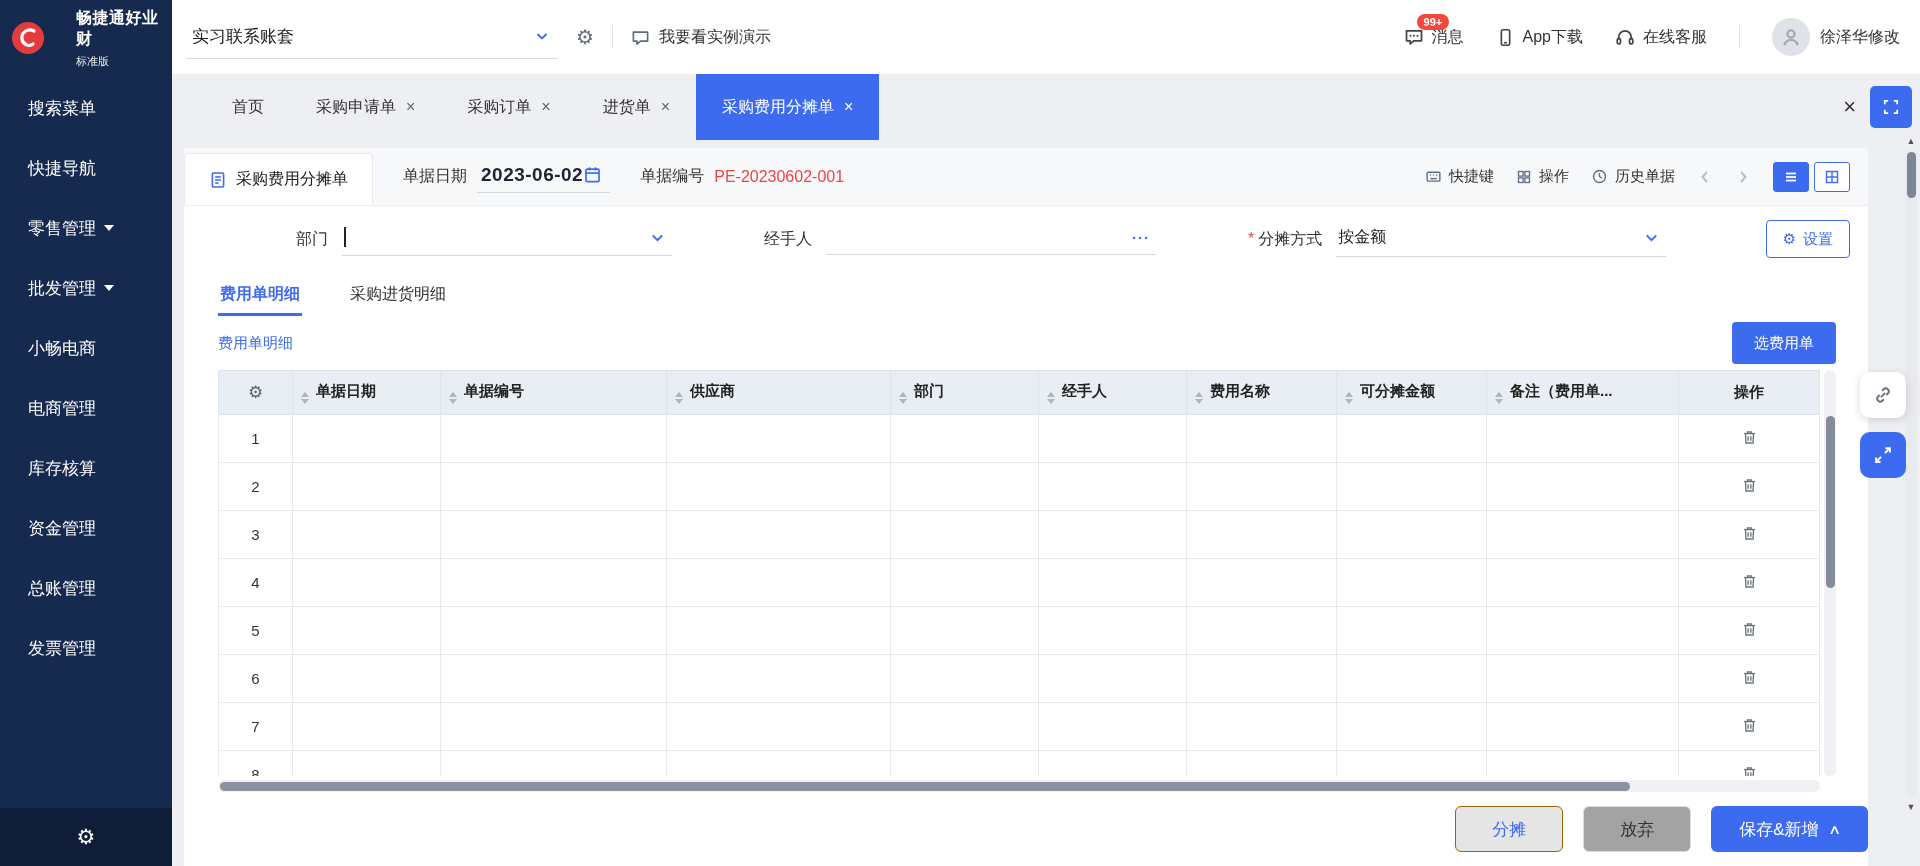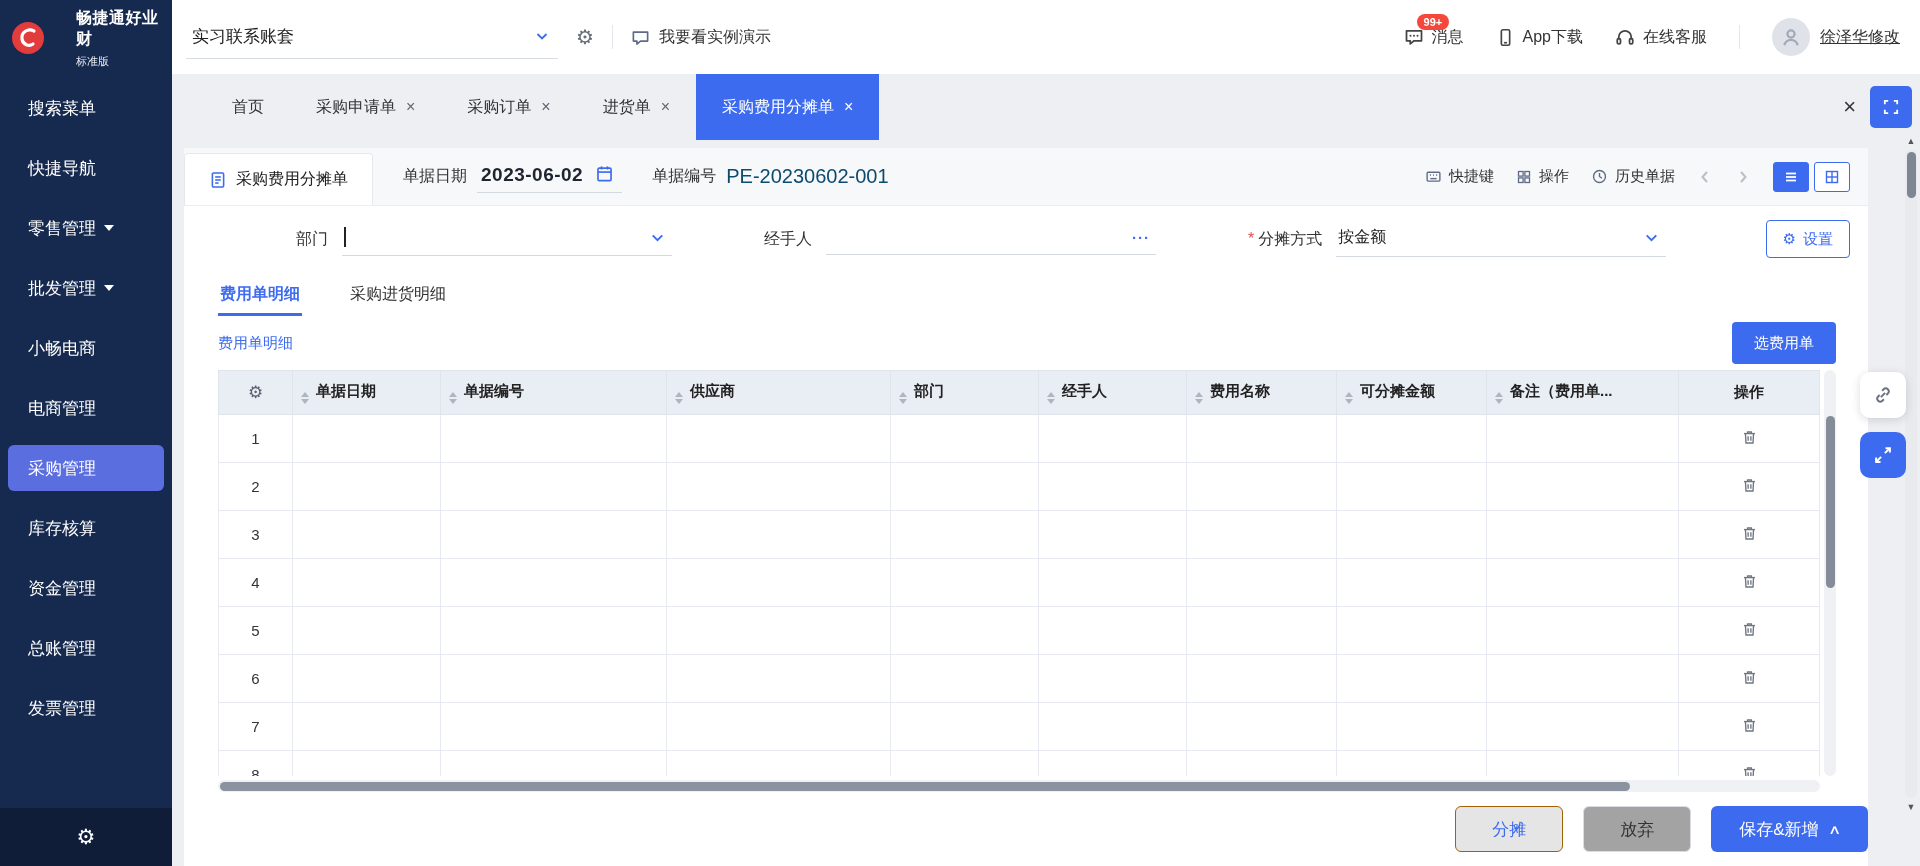--- a/index.html
+++ b/index.html
@@ -26,21 +26,21 @@
 
   
   .topbar { height:74px; background:#fff; display:flex; align-items:center; padding:0 20px 0 14px; gap:18px; }
   .account-select { width:372px; display:flex; justify-content:space-between; align-items:center; border-bottom:1px solid #d8dce3; padding:9px 8px 10px 6px; font-size:17px; color:#222; cursor:pointer; }
   .icon-btn { background:none; border:none; color:#676e7a; font-size:20px; cursor:pointer; display:flex; align-items:center; }
   .top-divider { width:1px; height:24px; background:#e4e6eb; }
   .demo { display:flex; align-items:center; gap:9px; font-size:16px; color:#333; cursor:pointer; }
   .top-right { margin-left:auto; display:flex; align-items:center; gap:32px;text-align:right; }
   .top-item { display:flex; align-items:center; gap:8px; font-size:16px; color:#333; position:relative; cursor:pointer; }
   .badge { position:absolute; top:-13px; left:13px; background:var(--badge-red,#f5483c); color:#fff; font-size:11px; font-weight:bold; padding:2px 7px; border-radius:10px; line-height:1.1; }
-  .user { display:flex; align-items:center; gap:10px; cursor:pointer;text-decoration:underline; }
+  .user { display:flex; align-items:center; gap:10px; cursor:pointer; }
   .avatar { width:38px; height:38px; border-radius:50%; background:#dfe3e9; display:flex; align-items:center; justify-content:center; color:#a2aab6; overflow:hidden; }
   .user-name { font-size:16px; }
 
   
   .tabbar { height:66px; background:#edeff3; display:flex; align-items:stretch; padding-left:34px; position:relative; flex-shrink:0; }
   .tab { display:flex; align-items:center; gap:10px; padding:0 26px; font-size:16px; color:#333; cursor:pointer; white-space:nowrap; }
   .tab .x { font-size:16px; color:#5f6672; line-height:1; }
   .tab.active { background:var(--accent,#3d6bf0); color:#fff; }
   .tab.active .x { color:#fff; }
   .tabbar-close { position:absolute; right:64px; top:50%; transform:translateY(-50%); font-size:22px; color:#333; cursor:pointer; }
@@ -48,23 +48,23 @@
 
   
   .content-outer { flex:1; background:#edeff3; padding:8px 52px 0 12px; min-height:0; }
   .card { background:#fff; height:100%; display:flex; flex-direction:column; overflow:hidden; }
 
   
   .doc-header { height:58px; background:#f7f8fa; border-bottom:1px solid #ebedf0; display:flex; align-items:center; padding-right:18px; gap:30px; flex-shrink:0; }
   .doc-title-tab { align-self:flex-end; height:52px; background:#fff; border:1px solid #e6e8ee; border-bottom:none; border-radius:4px 4px 0 0; display:flex; align-items:center; gap:9px; padding:0 24px; font-size:16px; color:#222; cursor:pointer; }
   .doc-field { display:flex; align-items:center; gap:10px; }
   .lbl { font-size:16px; color:#333; }
-  .date-box { display:flex; align-items:flex-start; gap:12px; border-bottom:1px solid #d4d8e0; padding:3px 8px 6px 4px; cursor:pointer; }
+  .date-box { display:flex; align-items:center; gap:0; border-bottom:1px solid #d4d8e0; padding:3px 8px 6px 4px; cursor:pointer; }
   .date-value { font-size:19px; font-weight:bold; color:#1e2430; letter-spacing:.5px; }
-  .doc-number { font-size:20px; color:#0c4a6e; }
+  .doc-number { font-size:16px; color:#ef4444; }
   .hdr-right { margin-left:auto; display:flex; align-items:center; gap:22px; }
   .hdr-action { display:flex; align-items:center; gap:7px; font-size:15px; color:#333; cursor:pointer; }
   .hdr-action svg, .demo svg { color:#5f6b85; }
   .nav-arrow { color:#b9bec7; cursor:pointer; display:flex; }
   .view-toggle { display:flex; gap:5px; }
   .vt { width:36px; height:30px; border:1px solid var(--accent,#3d6bf0); border-radius:3px; display:flex; align-items:center; justify-content:center; background:#fff; color:var(--accent,#3d6bf0); cursor:pointer; }
   .vt.active { background:var(--accent,#3d6bf0); color:#fff; }
 
   
   .form-row { display:flex; align-items:center; padding:14px 18px 14px 112px; height:66px; flex-shrink:0; }
@@ -158,23 +158,20 @@
       <div class="menu-item">
           <span>批发管理</span>
           <span class="tri-down"></span>
         </div>
       <div class="menu-item">
           <span>小畅电商</span>
         </div>
       <div class="menu-item">
           <span>电商管理</span>
         </div>
-      <div class="menu-item active">
-          <span>采购管理</span>
-        </div>
       <div class="menu-item">
           <span>库存核算</span>
         </div>
       <div class="menu-item">
           <span>资金管理</span>
         </div>
       <div class="menu-item">
           <span>总账管理</span>
         </div>
       <div class="menu-item">

